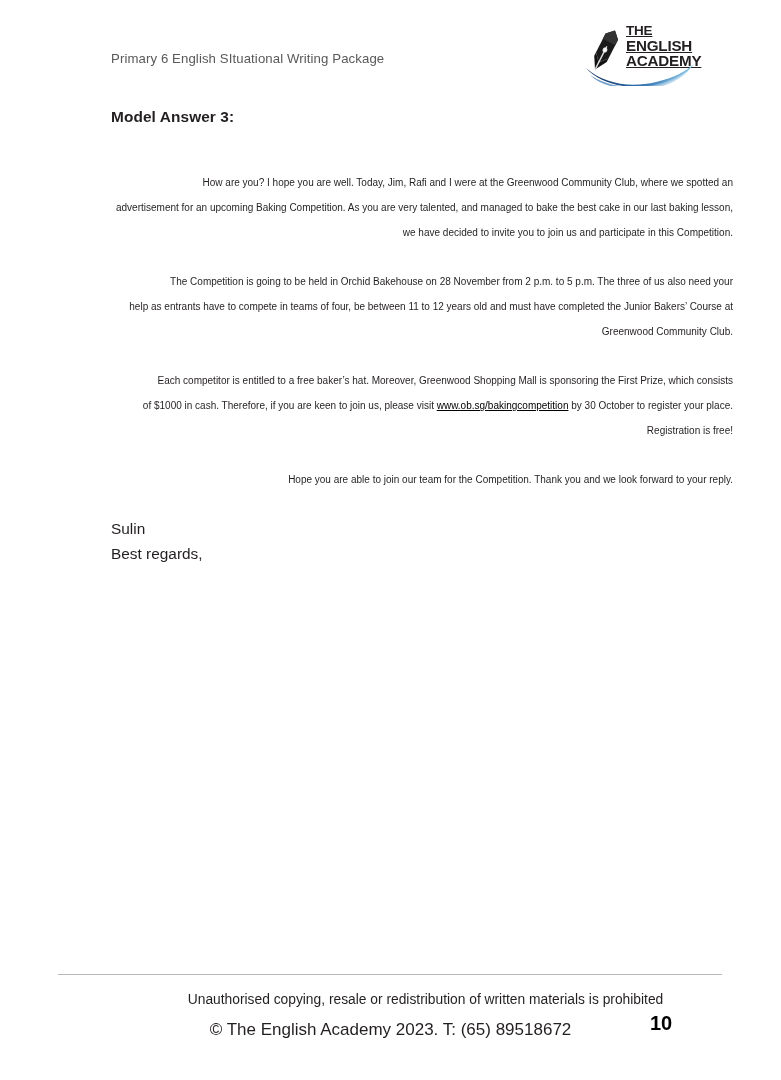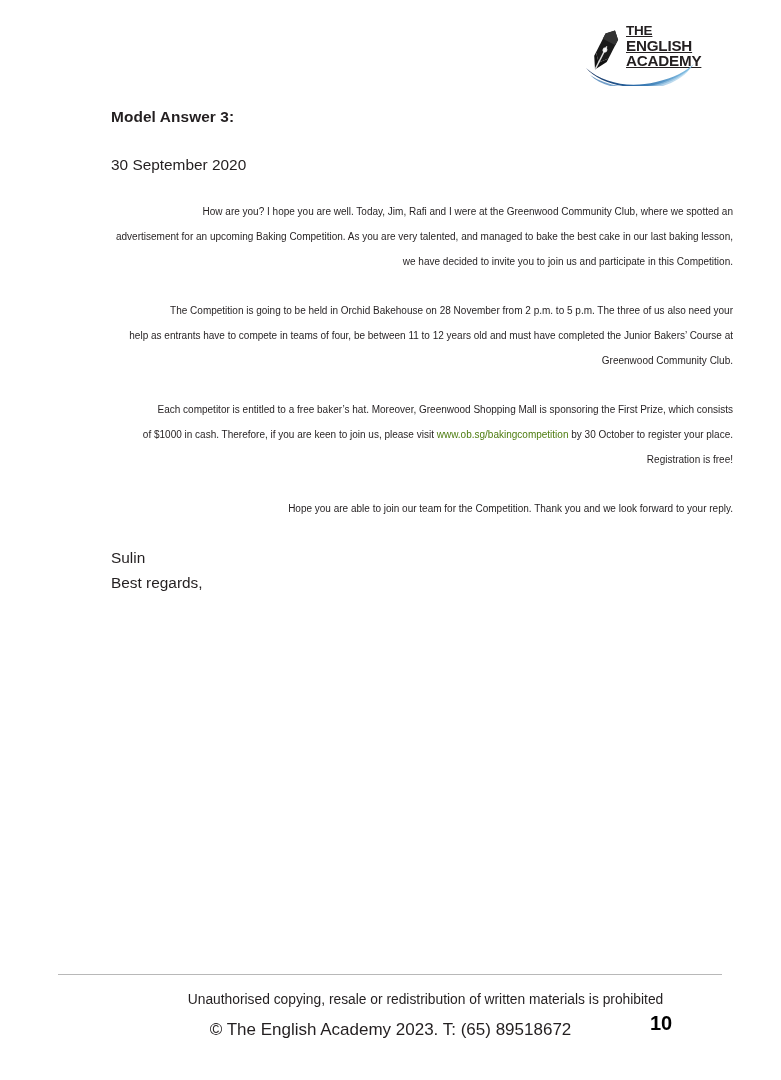--- a/index.html
+++ b/index.html
@@ -82,21 +82,21 @@
   .content {
     position: absolute;
     left: 111px;
     top: 108px;
     width: 622px;
   }
   .doc-heading {
     font-size: 15.4px;
     font-weight: bold;
     color: #231f20;
-    margin: 0 0 30px 0;
+    margin: 0 0 44px 0;
     letter-spacing: 0.1px;
   }
   .doc-date {
     font-size: 15.4px;
     color: #231f20;
     margin: 0 0 25px 0;
   }
   .doc-salutation {
     font-size: 15.4px;
     color: #231f20;
@@ -104,21 +104,22 @@
   }
   .para {
     font-size: 10px;
     color: #231f20;
     line-height: 25px;
     text-indent: 40px;
     margin: 0 0 24px 0;
     text-align: right;
   }
   .para .link {
-    color: #4d7c0f;
+    text-decoration: underline;
+    color: #000000;
   }
   .signoff {
     font-size: 15.4px;
     color: #231f20;
     line-height: 24.6px;
     margin: 25px 0 0 0;
   }
   .signoff-line { display: block; }
 
   
@@ -165,20 +166,21 @@
     color: #000000;
     text-align: right;
   }
 </style>
 </head>
 <body>
 
 <div class="page">
 
   <div class="header">
+    <div class="header-title">Primary 6 English SItuational Writing Package</div>
 
     <div class="logo">
 
       <svg class="logo-pen" viewBox="0 0 38 48">
         <g transform="rotate(27 19 24)">
           <path d="M19 2 L26 9 L26 30 L19 38 L12 30 L12 9 Z" fill="#1a1a1a"></path>
           <path d="M12 30 L19 38 L26 30 L26 34 L19 46 L12 34 Z" fill="#111111"></path>
           <path d="M19 2 L26 9 L26 15 L12 15 L12 9 Z" fill="#333333"></path>
           <path d="M18.3 20 L19.7 20 L19.7 44 L19 46 L18.3 44 Z" fill="#ffffff" opacity="0.85"></path>
           <circle cx="19" cy="24" r="2.4" fill="#ffffff" opacity="0.9"></circle>
@@ -206,21 +208,20 @@
         <path d="M2,10 C20,26 46,30 72,24 C90,20 102,13 110,6 C102,17 88,25 70,28 C44,32 16,26 2,10 Z" fill="url(#waveGrad)"></path>
         <path d="M6,17 C24,29 50,32 74,26 C88,22 98,17 106,11 C98,21 84,28 68,30.5 C44,34 18,29 6,17 Z" fill="url(#waveGrad2)" opacity="0.75"></path>
       </svg>
     </div>
   </div>
 
   <div class="content">
 
     <div class="doc-heading">Model Answer 3:</div>
 
-    <div class="doc-date">30 September 2020</div>
 
 
     <p class="para">
       <span>How are you? I hope you are well. Today, Jim, Rafi and I were at the Greenwood Community Club, where we spotted an advertisement for an upcoming Baking Competition. As you are very talented, and managed to bake the best cake in our last baking lesson, we have decided to invite you to join us and participate in this Competition.</span><span class="link"></span><span></span>
     </p>
 
     <p class="para">
       <span>The Competition is going to be held in Orchid Bakehouse on 28 November from 2 p.m. to 5 p.m. The three of us also need your help as entrants have to compete in teams of four, be between 11 to 12 years old and must have completed the Junior Bakers’ Course at Greenwood Community Club.</span><span class="link"></span><span></span>
     </p>
 

